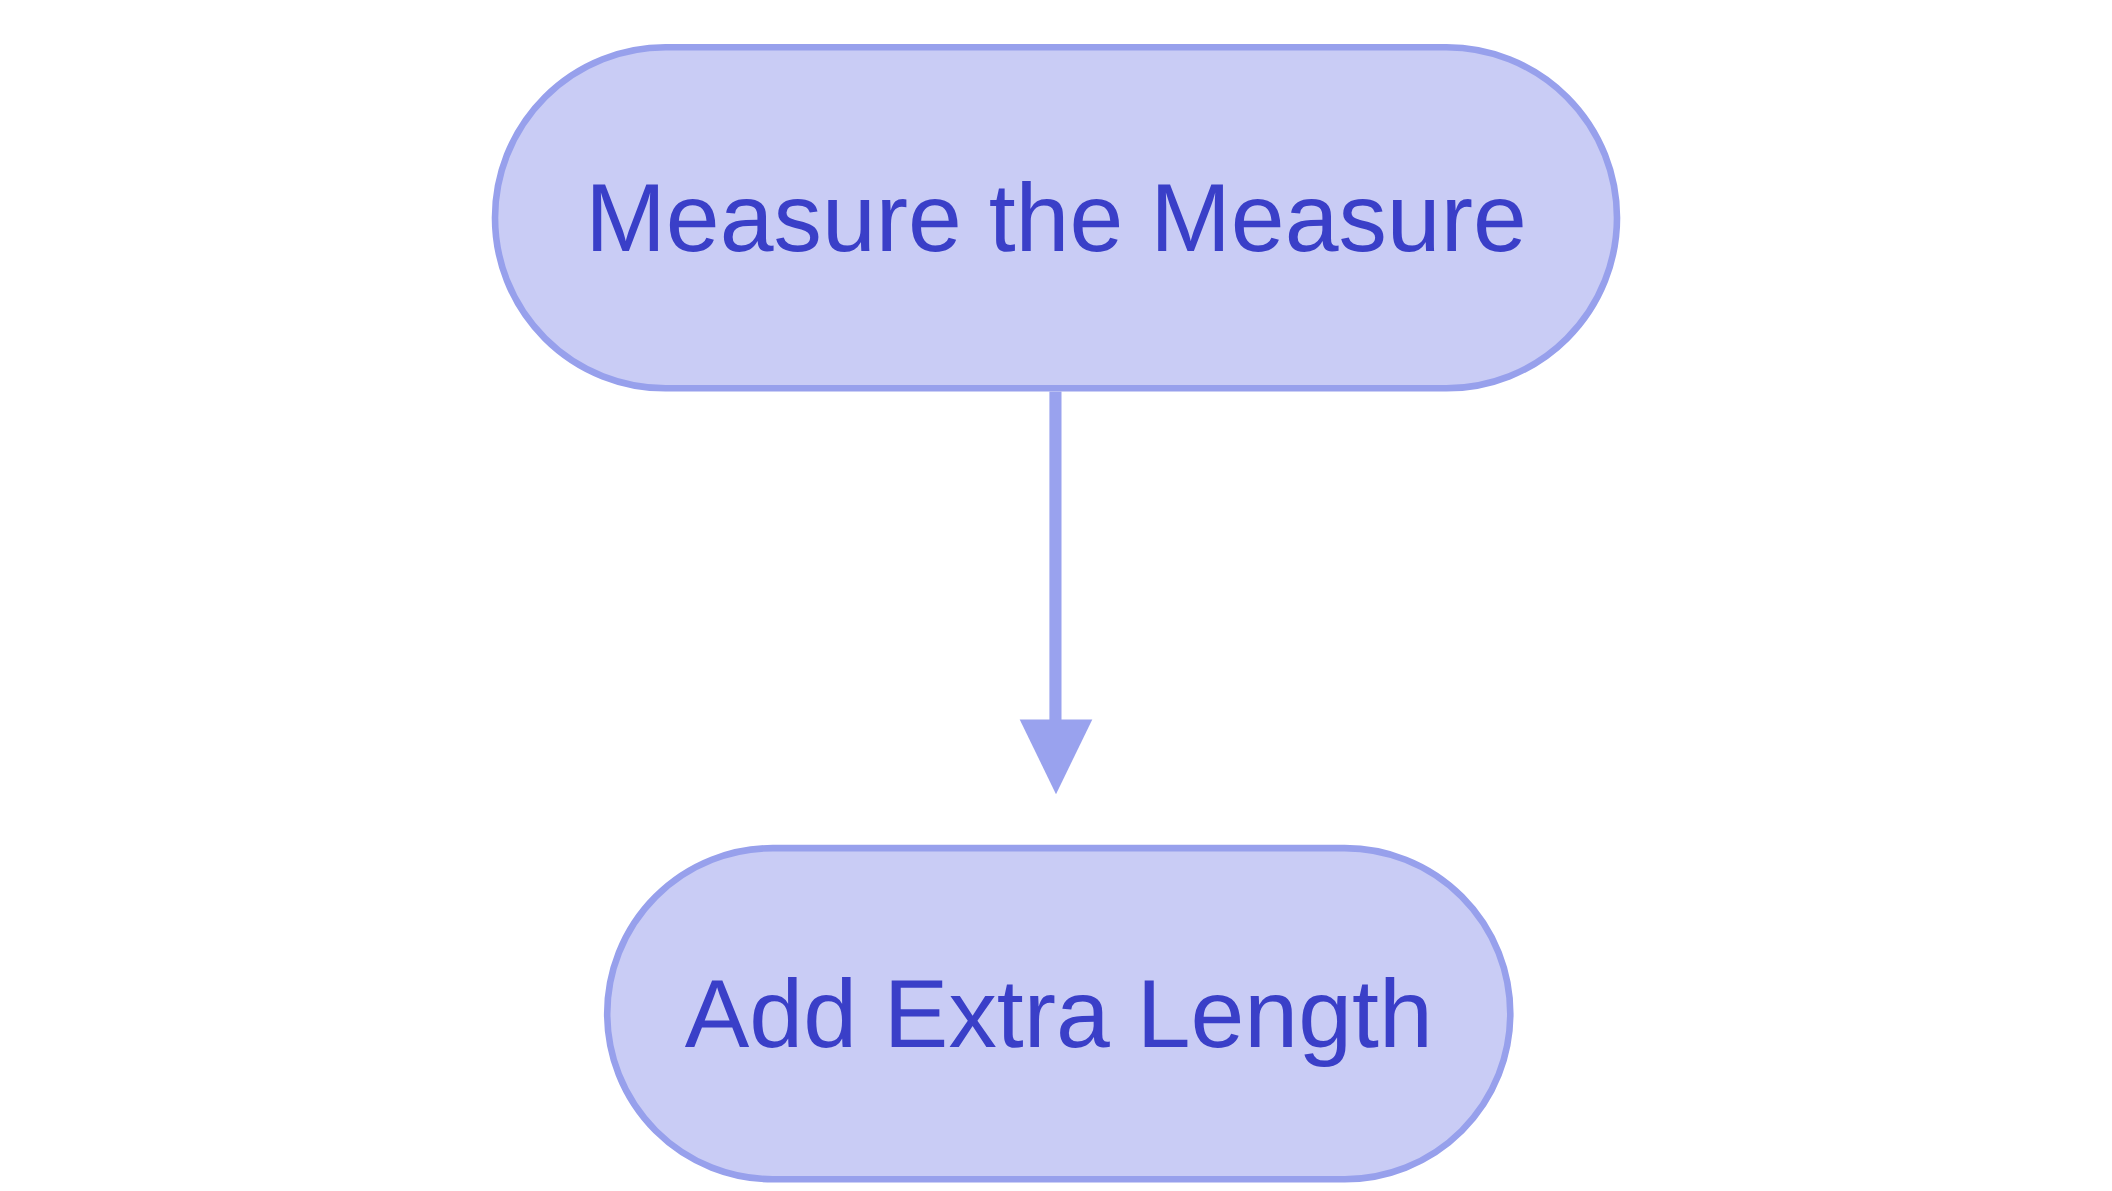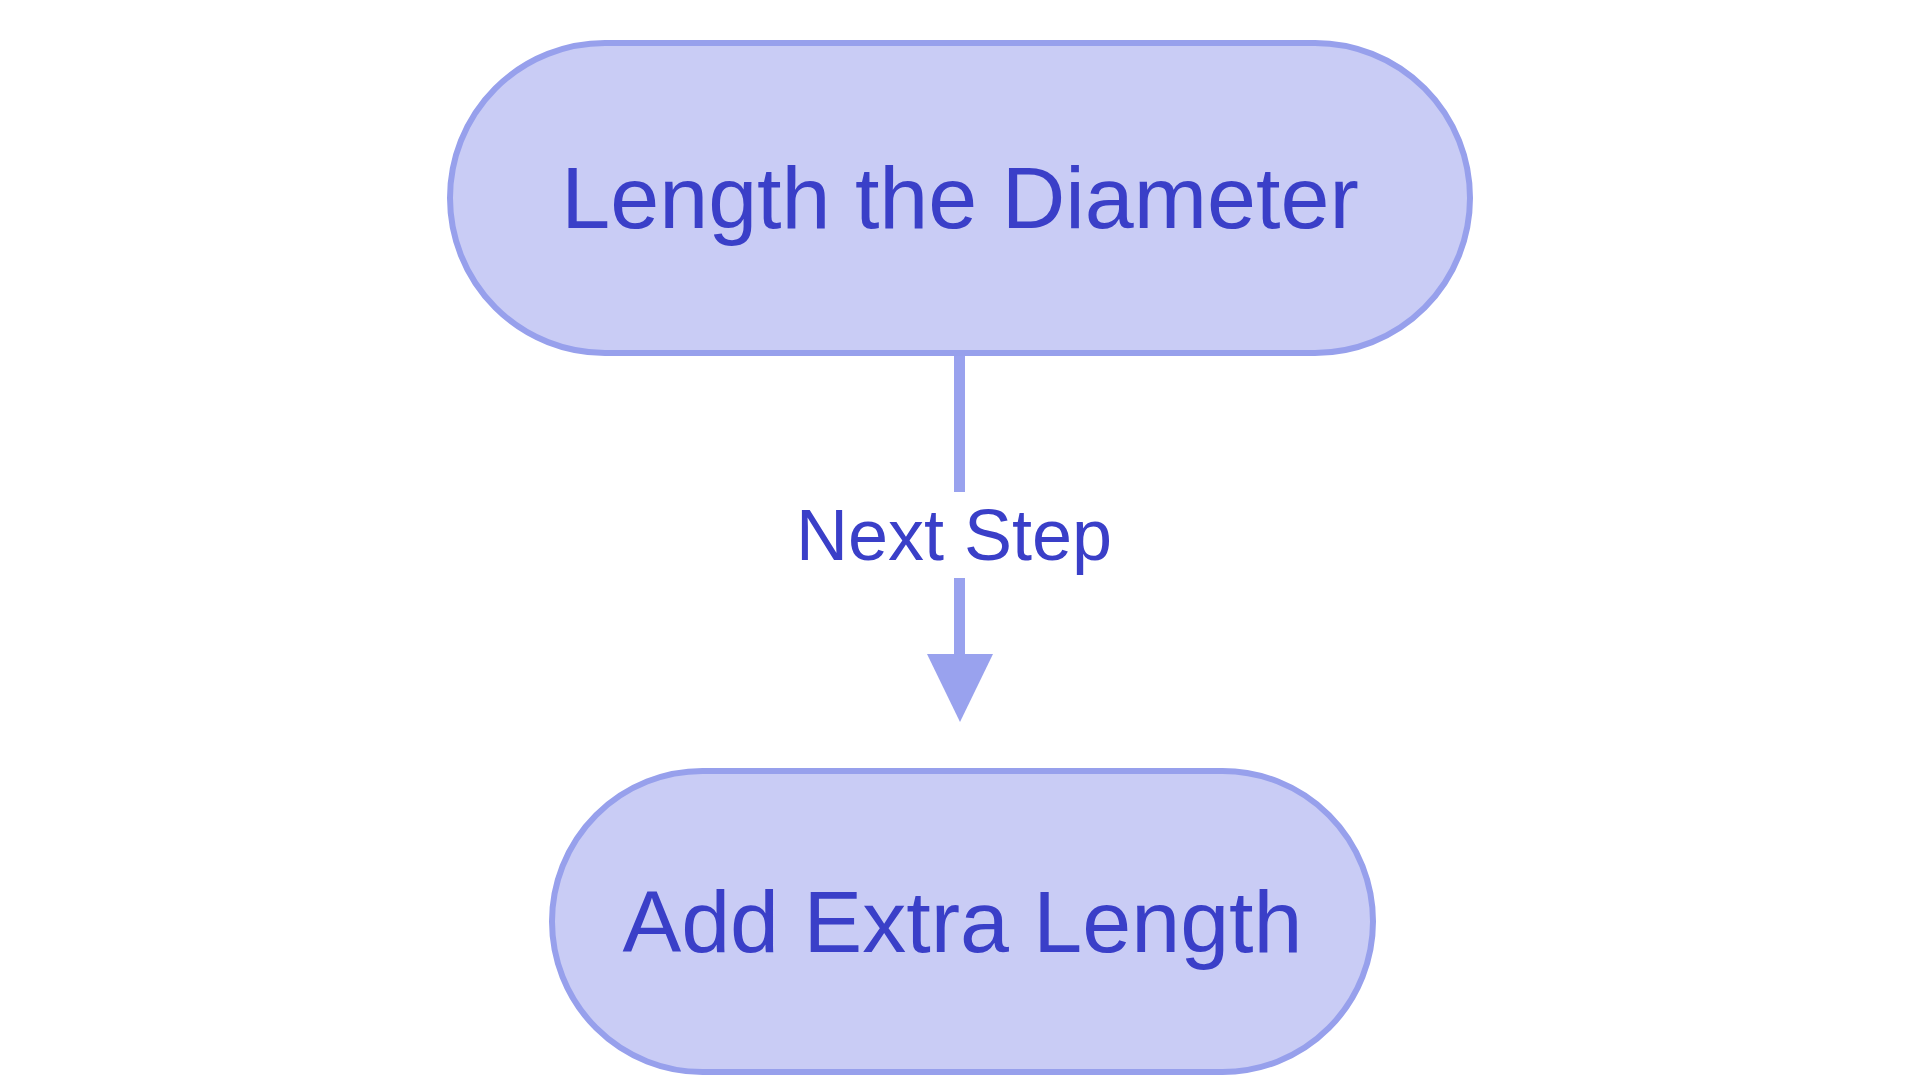--- a/index.html
+++ b/index.html
@@ -75,26 +75,25 @@
     padding: 0 14px;
     white-space: nowrap;
   }
 </style>
 </head>
 <body>
 
 <div class="canvas" style="--node-fill: #c9ccf5; --node-border: #97a0ec; --edge-color: #99a2ee; --text-color: #3a3fc8; --bg: #ffffff;">
 
   <div class="flow-node node-top">
-    <span>Length the Diameter</span>
+    <span>Measure the Measure</span>
   </div>
 
   <div class="edge-line"></div>
 
   <div class="edge-arrowhead"></div>
 
-  <div class="edge-label">Next Step</div>
 
   <div class="flow-node node-bottom">
     <span>Add Extra Length</span>
   </div>
 
 </div>
 
 </body></html>

